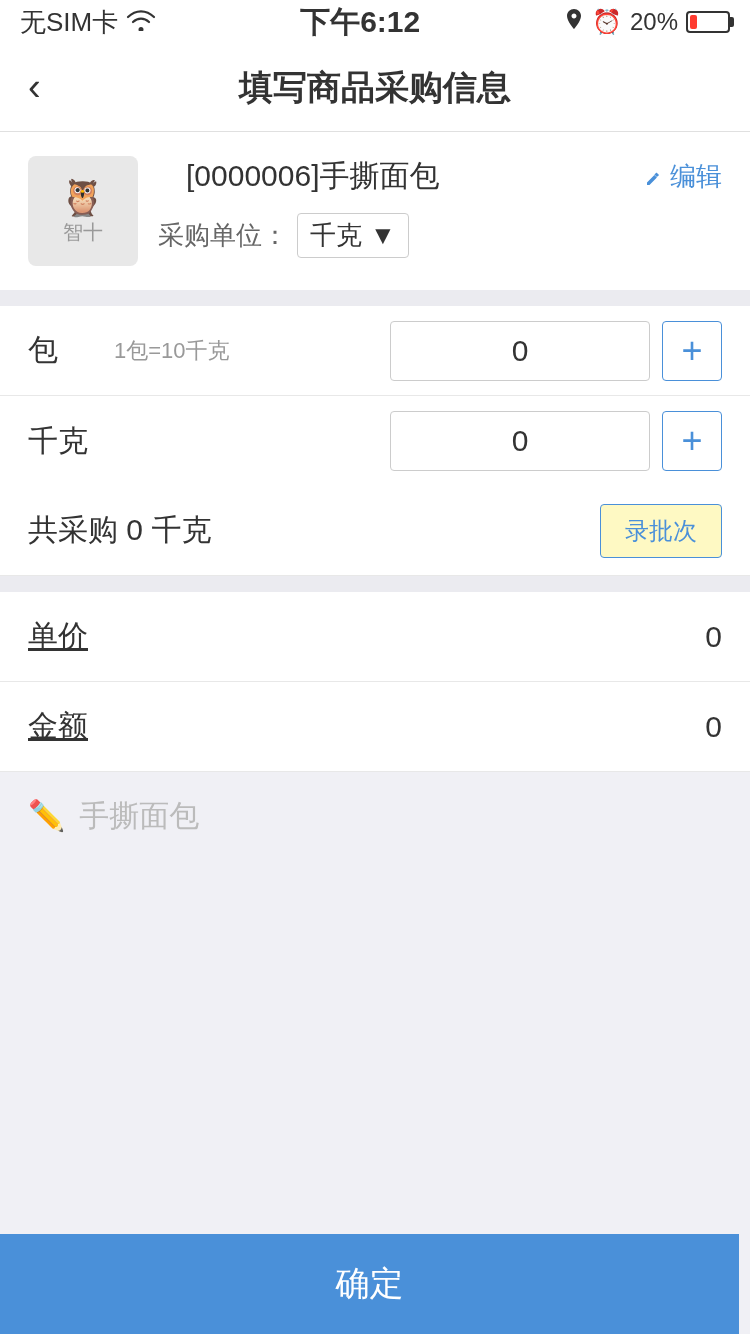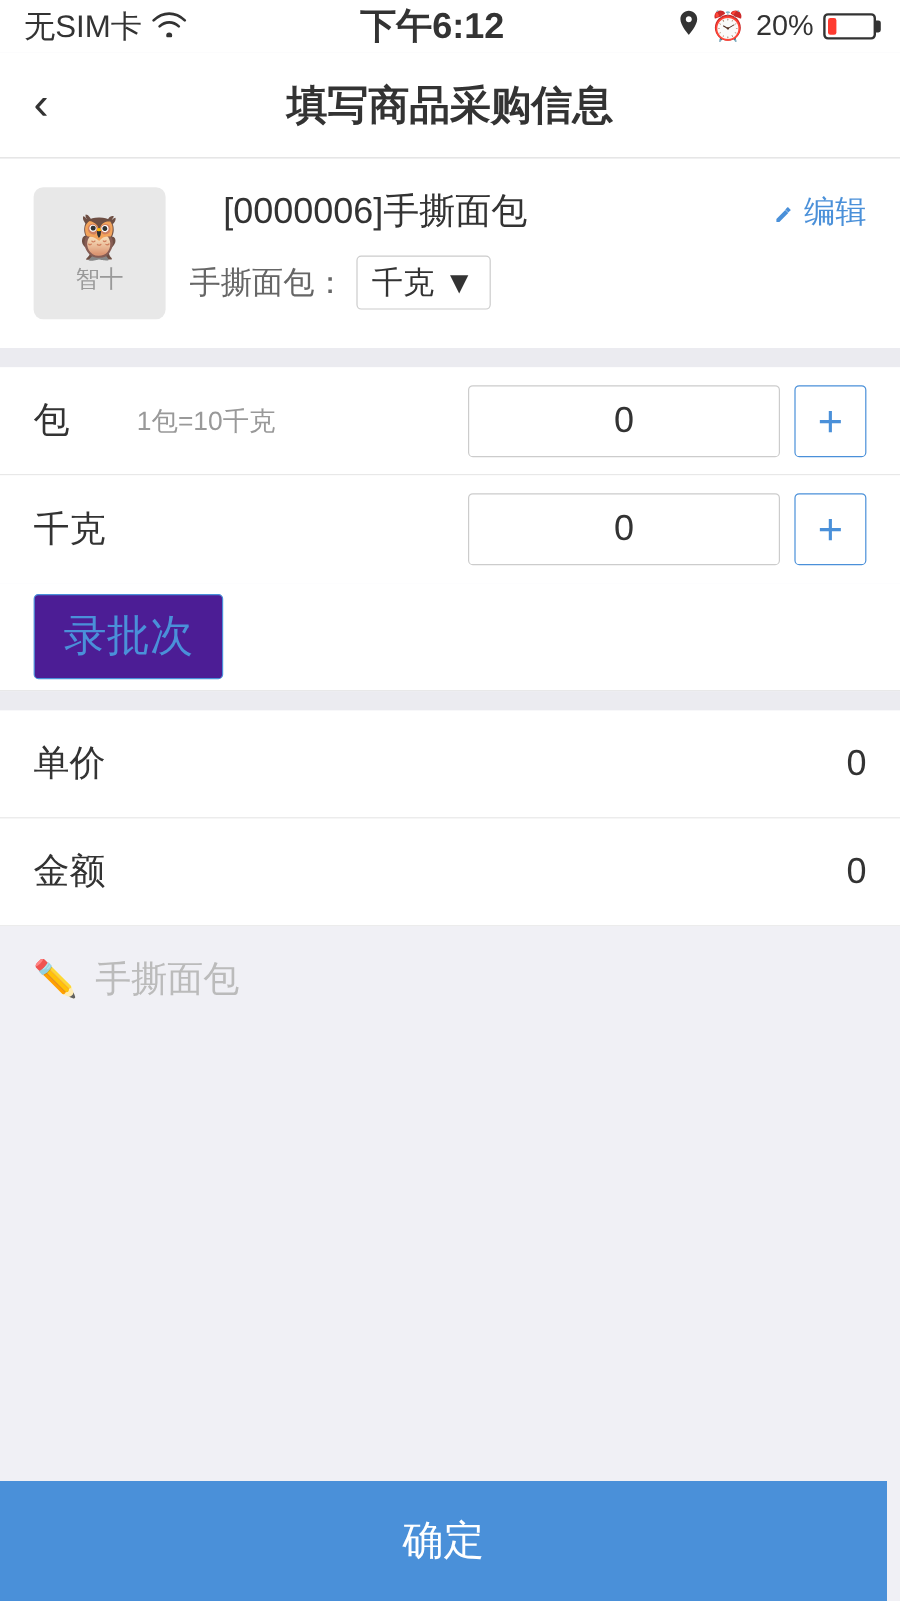--- a/index.html
+++ b/index.html
@@ -263,42 +263,43 @@
       border-bottom: 1px solid #e8e8e8;
     }
     .summary-text {
       font-size: 30px;
       color: #333;
     }
     .batch-btn {
       border: 1px solid #4a90d9;
       border-radius: 4px;
       padding: 10px 24px;
-      font-size: 36px;
+      font-size: 24px;
       color: #4a90d9;
-      background: #4c1d95;
+      background: #fef9c3;
       cursor: pointer;
     }
 
     
     .price-section {
       background: #fff;
       margin-top: 0;
     }
     .price-row {
       display: flex;
       align-items: center;
       justify-content: space-between;
       padding: 0 28px;
       height: 90px;
       border-bottom: 1px solid #e8e8e8;
     }
     .price-label {
       font-size: 30px;
       color: #333;
+      text-decoration: underline;
     }
     .price-value {
       font-size: 30px;
       color: #333;
     }
 
     
     .note-section {
       background: #f0f0f5;
       min-height: 140px;
@@ -391,21 +392,21 @@
       <span class="product-name">[0000006]手撕面包</span>
       <span class="product-edit">
         <svg width="22" height="22" viewBox="0 0 22 22" fill="#4a90d9">
             <path d="M3 16.5v2.5h2.5l7.4-7.4-2.5-2.5L3 16.5zm11.8-6.8c.3-.3.3-.7 0-1L13 7c-.3-.3-.7-.3-1 0l-1.6 1.6 2.5 2.5 1.9-1.9z"></path>
           </svg>
         <span>编辑</span>
       </span>
     </div>
     <div class="product-unit-row">
       <div>
-        <span class="product-unit-label">手撕面包：</span>
+        <span class="product-unit-label">采购单位：</span>
         <span class="unit-select">
           <span>千克</span>
           <span>▼</span>
         </span>
       </div>
     </div>
   </div>
 </div>
 
 <div class="section-divider"></div>
@@ -424,20 +425,25 @@
   <div class="input-row">
     <span class="input-label">千克</span>
     <div class="input-right">
       <div class="input-field">0</div>
       <div class="plus-btn">+</div>
     </div>
   </div>
 </div>
 
 <div class="summary-row">
+  <span class="summary-text">
+    <span>共采购</span>
+    <span>0</span>
+    <span>千克</span>
+  </span>
   <div class="batch-btn">录批次</div>
 </div>
 
 <div class="section-divider"></div>
 
 <div class="price-section">
   <div class="price-row">
     <span class="price-label">单价</span>
     <span class="price-value">0</span>
   </div>

